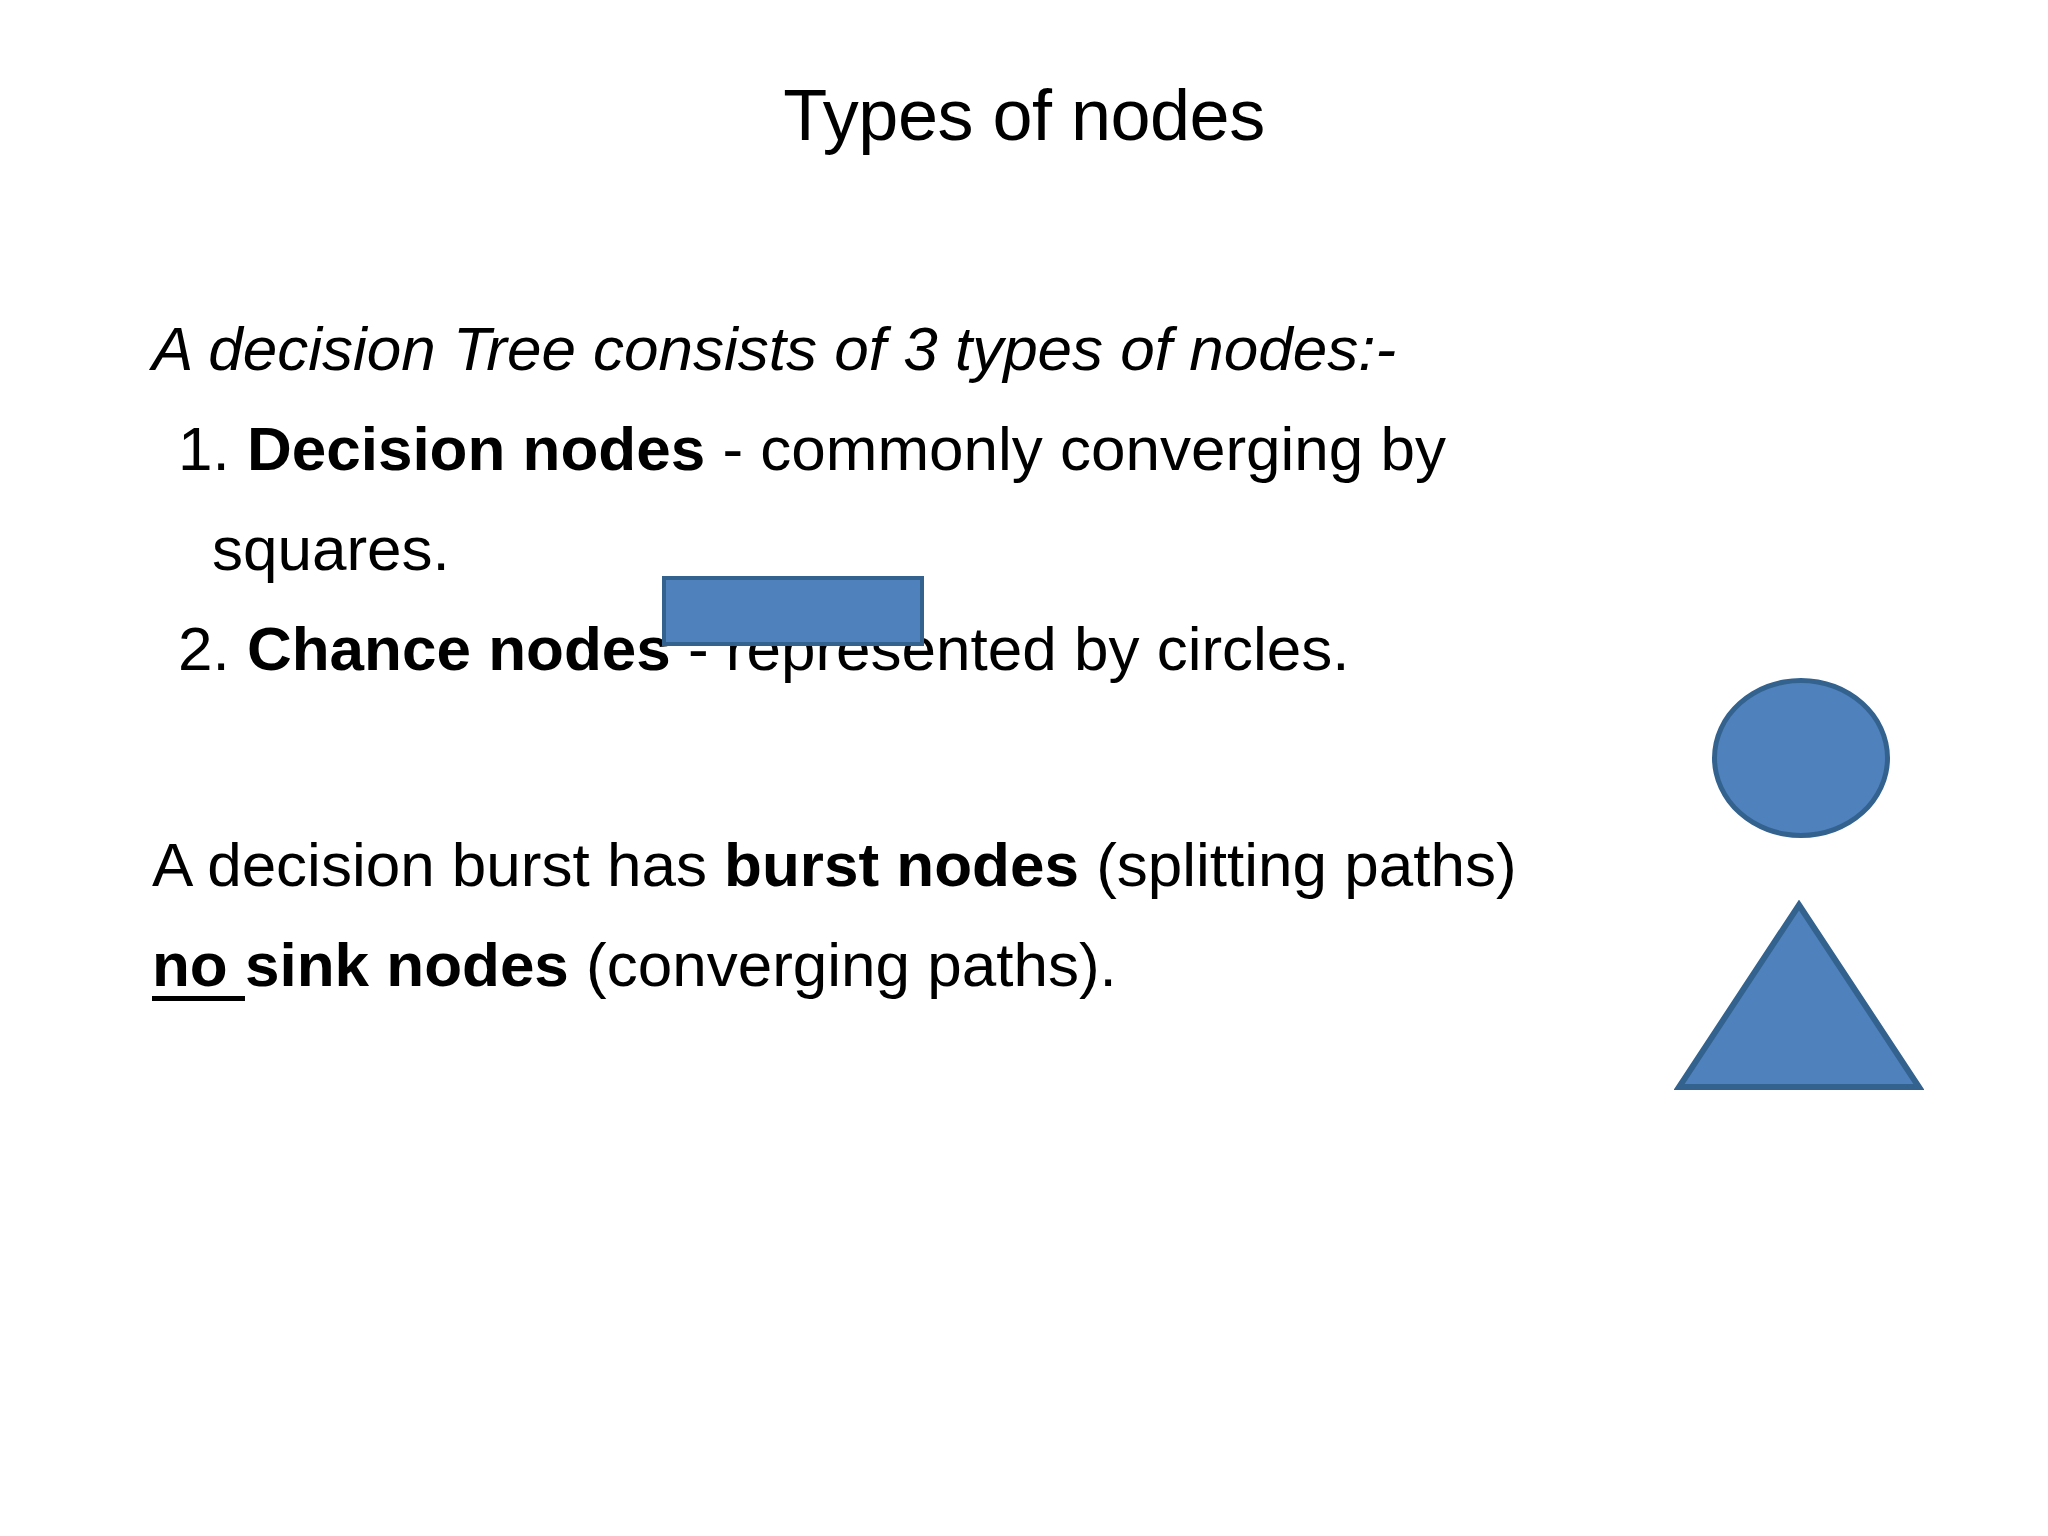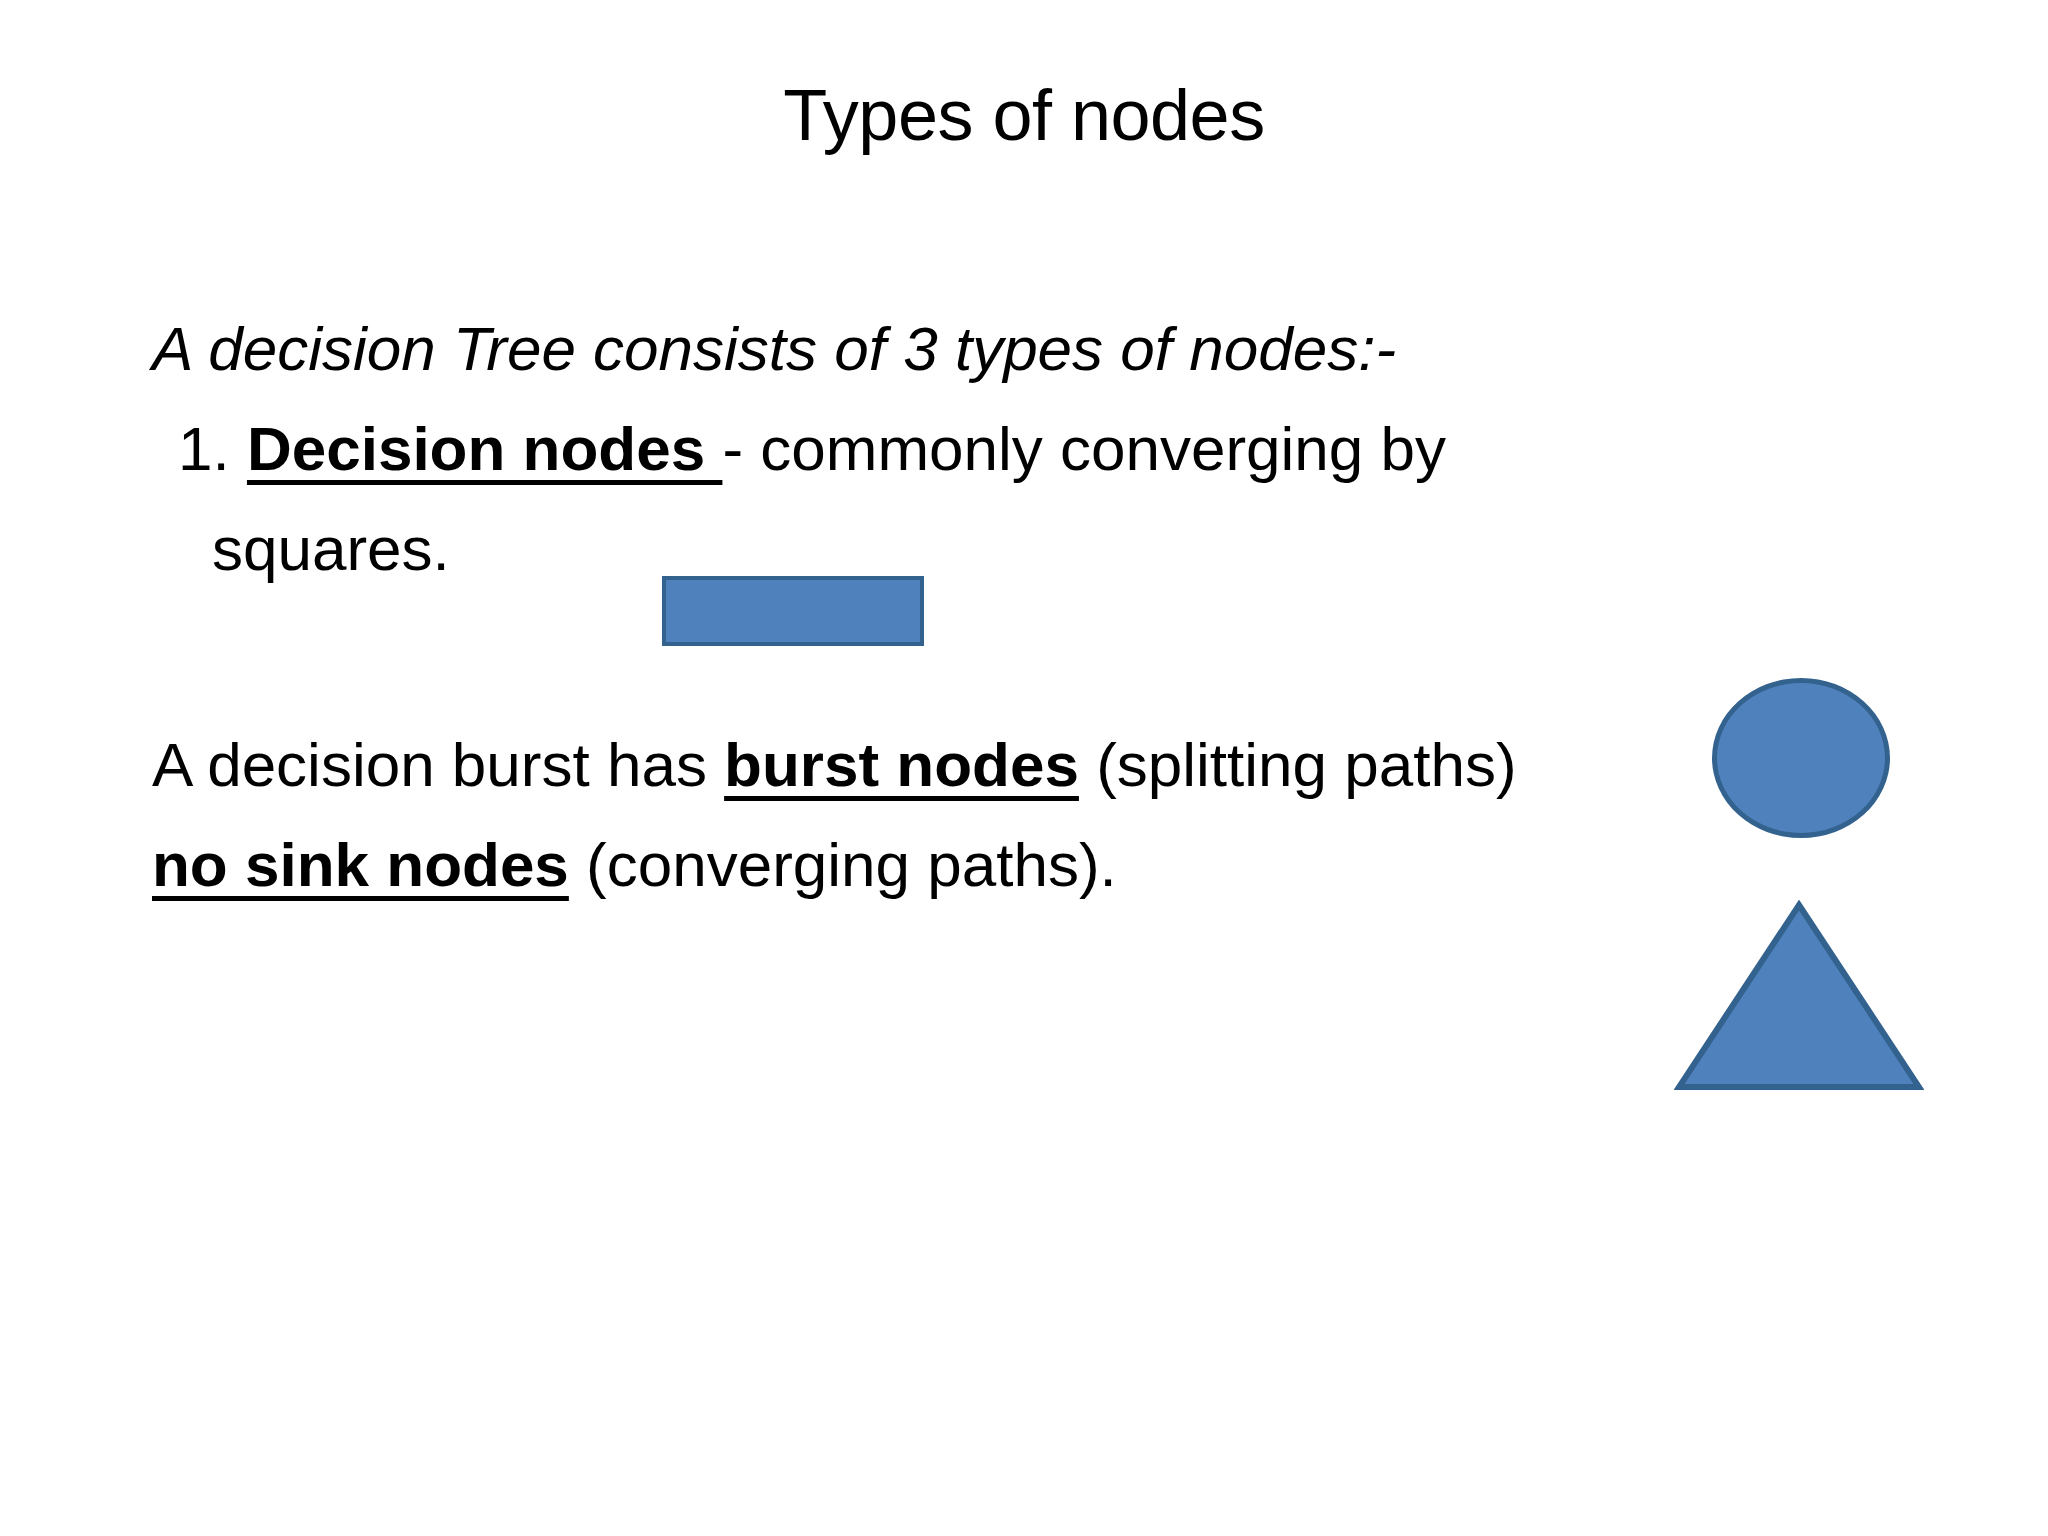--- a/index.html
+++ b/index.html
@@ -57,21 +57,20 @@
   .line.item        { margin-left: 26px; }
   .line.cont        { margin-left: 60px; }
   .line.spacer      { height: 116px; }
   .line.tail1       { margin-left: 0px;  }
   .line.tail2       { margin-left: 0px;  }
 
   .num { font-weight: 400; }
 
   .bu {
     font-weight: bold;
-    text-decoration: underline;
     text-decoration-thickness: 5px;
     text-underline-offset: 10px;
   }
   .u-lead {
     text-decoration: underline;
     text-decoration-thickness: 5px;
     text-underline-offset: 10px;
     font-weight: bold;
   }
 
@@ -120,20 +119,23 @@
     </div>
 
     <div class="line item">
       <span class="num">1.</span><span>&nbsp;</span><span class="bu">Decision nodes </span><span>- commonly converging by</span>
     </div>
 
     <div class="line cont">
       <span>squares.</span>
     </div>
 
+    <div class="line item">
+      <span class="num">2.</span><span>&nbsp;</span><span class="bu">Chance nodes</span><span> - represented by circles.</span>
+    </div>
 
 
     <div class="line spacer"></div>
 
     <div class="line tail1">
       <span>A decision burst has </span><span class="bu">burst nodes</span><span> (splitting paths)</span>
     </div>
 
     <div class="line tail2">
       <span class="u-lead"> no </span><span class="bu">sink nodes</span><span> (converging paths).</span>

